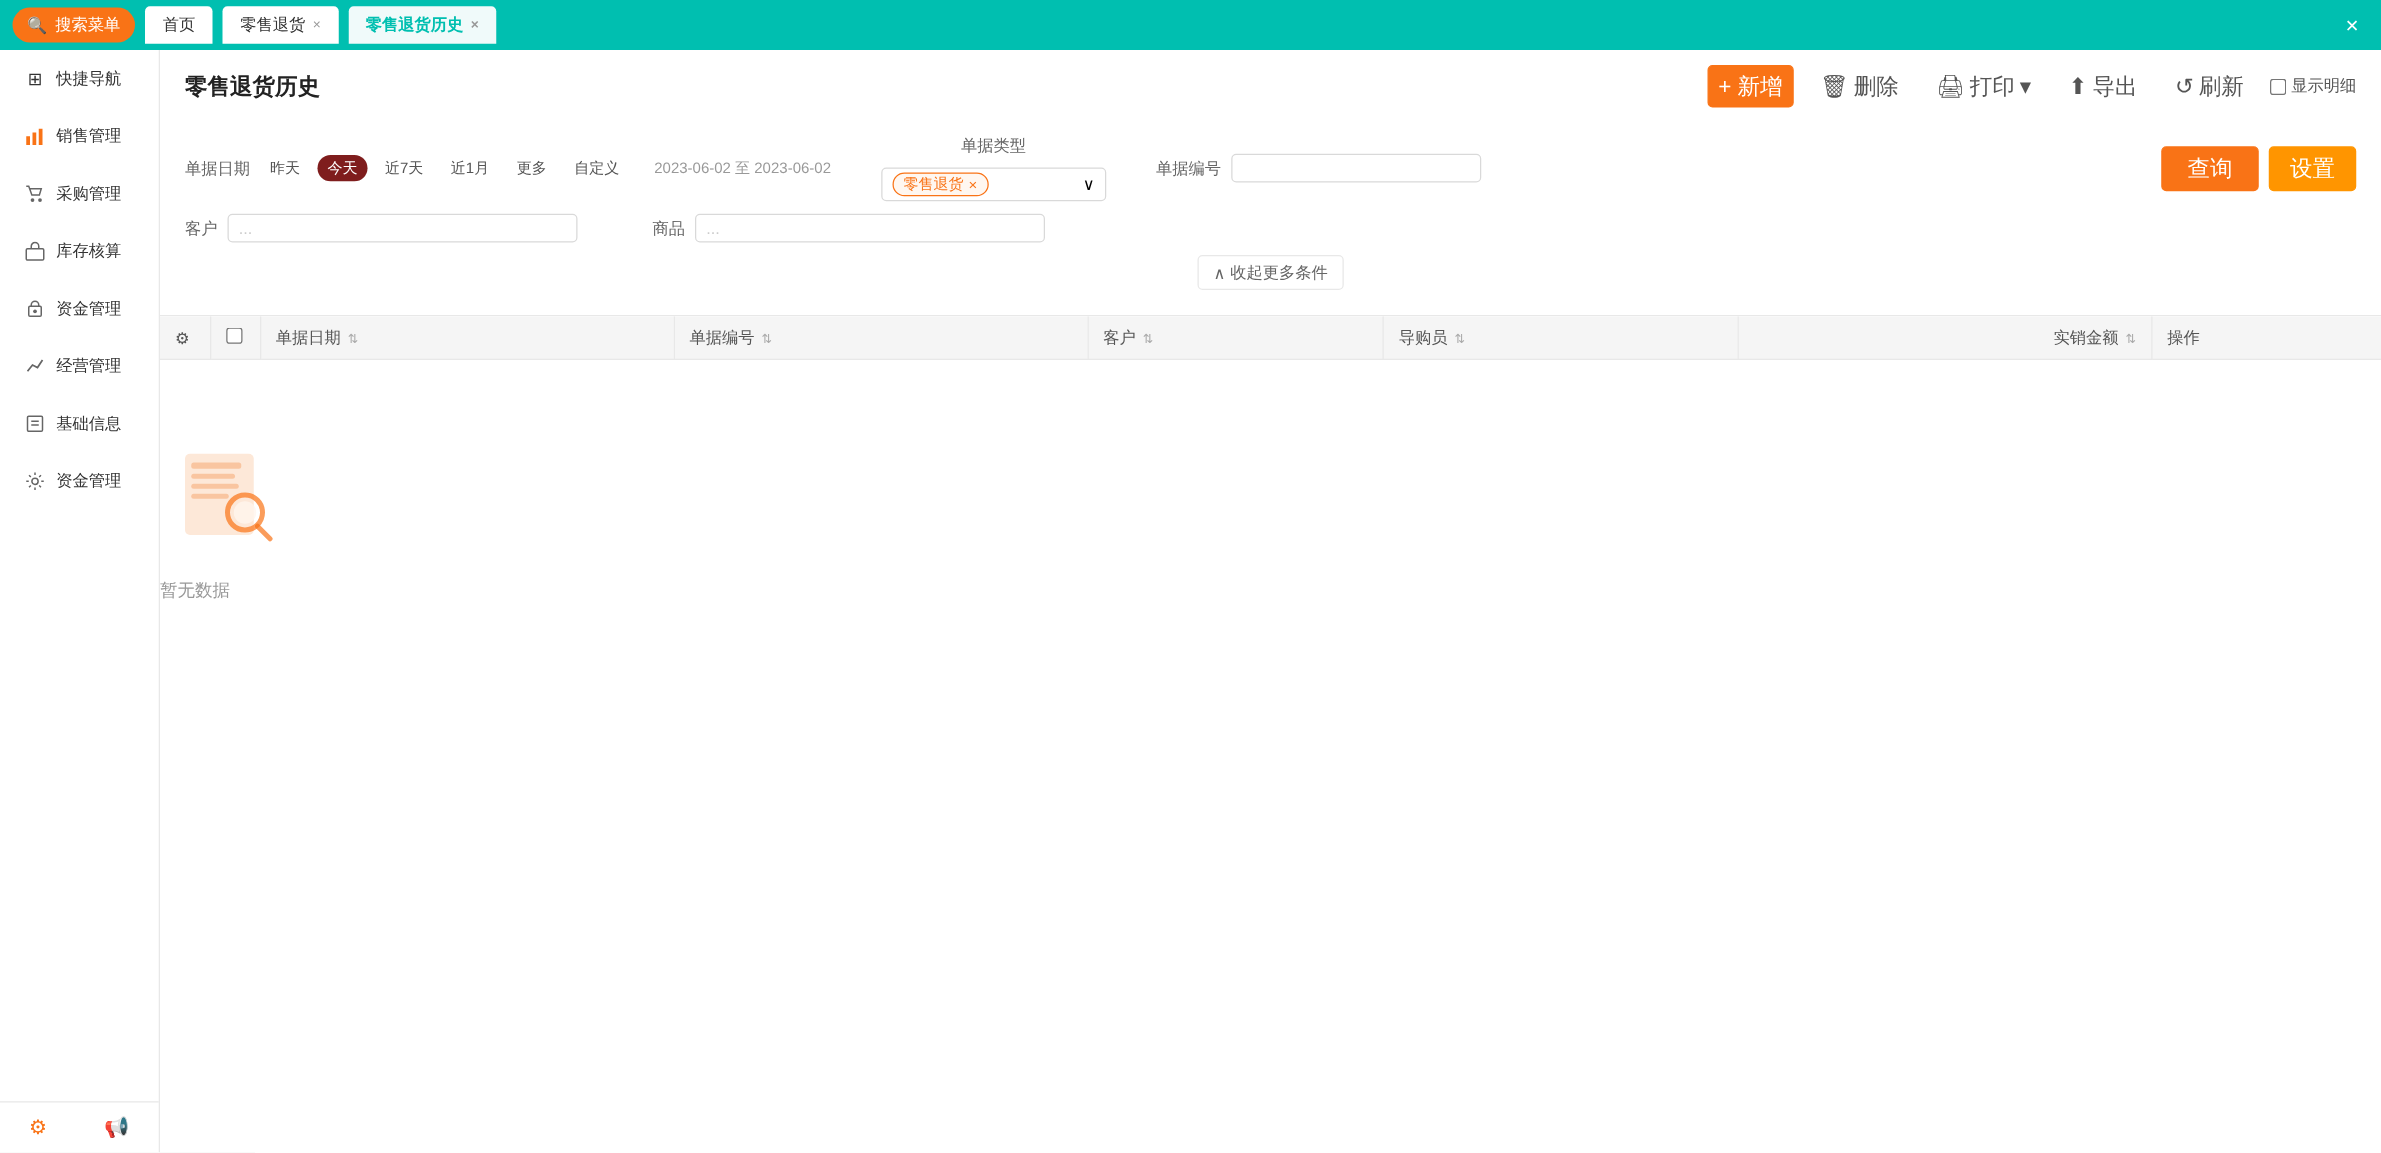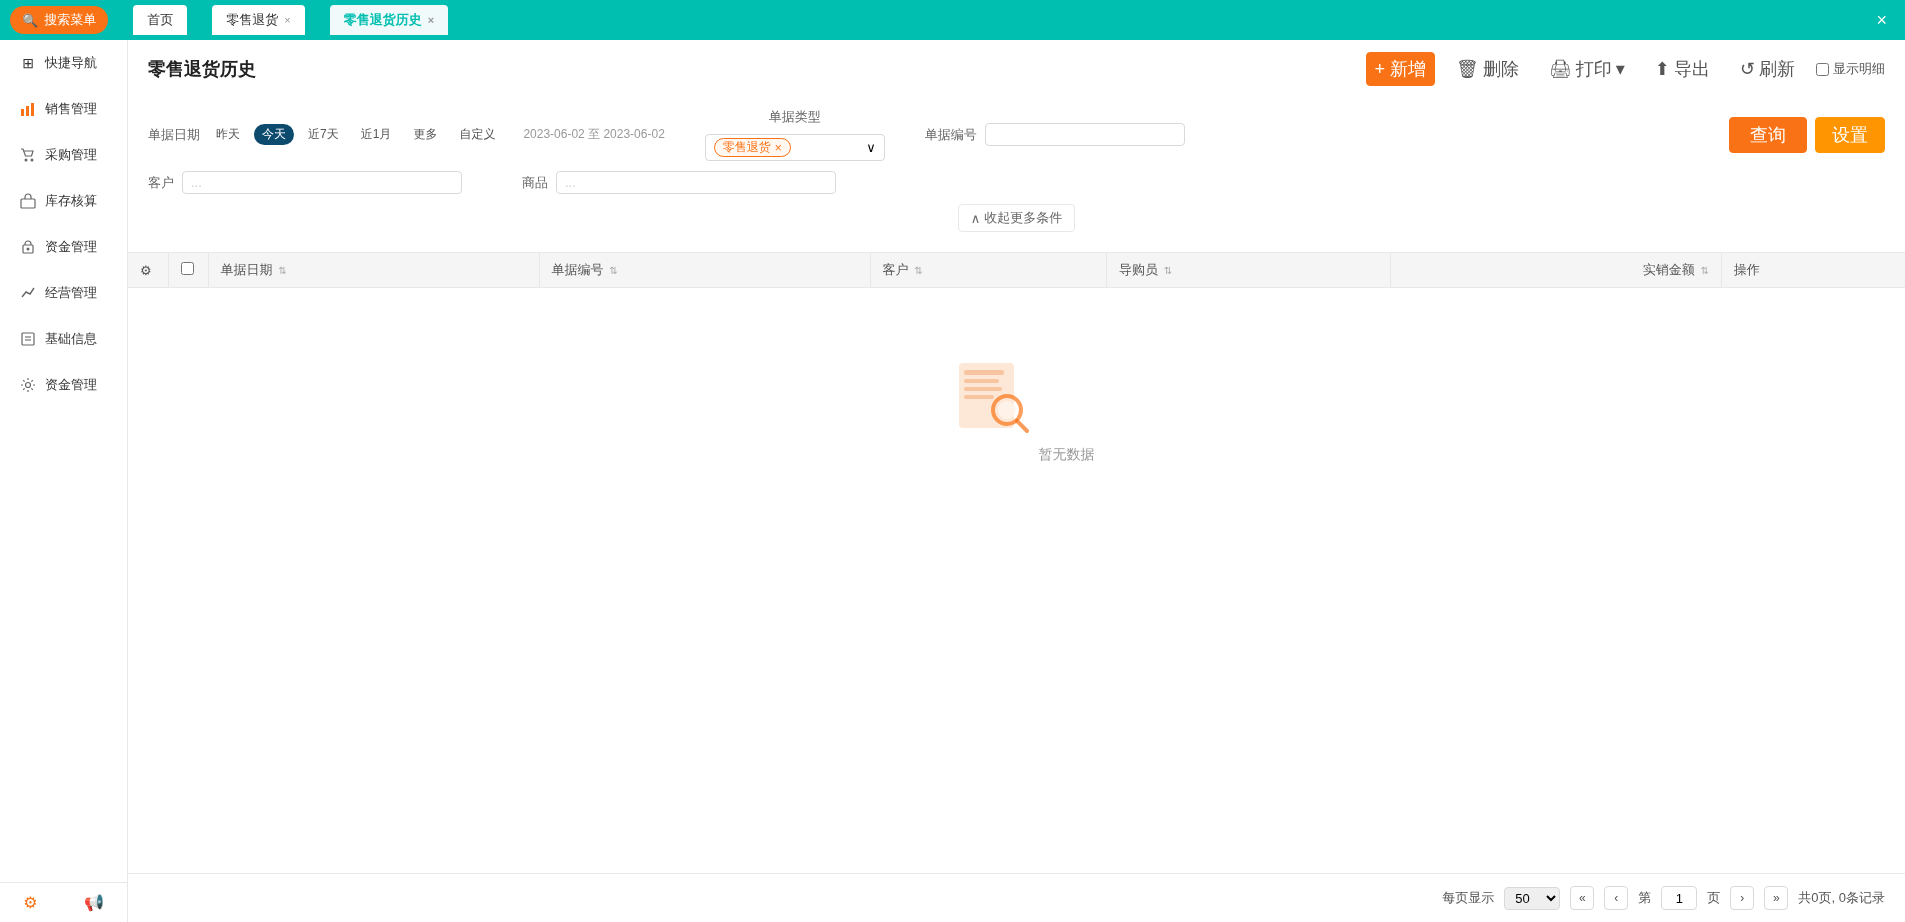--- a/index.html
+++ b/index.html
@@ -31,21 +31,21 @@
       background: white;
       border-radius: 4px 4px 0 0;
       padding: 4px 14px;
       font-size: 13px;
       display: flex;
       align-items: center;
       gap: 6px;
       cursor: pointer;
       height: 30px;
       color: #333;
-      margin-left: 21px;
+      margin-left: 4px;
     }
     .tab-item.active {
       background: #f0fafa;
       color: #00bfb0;
       font-weight: bold;
     }
     .tab-close {
       font-size: 11px;
       color: #999;
       cursor: pointer;
@@ -194,21 +194,21 @@
       font-size: 13px;
     }
     .date-btn {
       padding: 2px 8px;
       border-radius: 12px;
       cursor: pointer;
       color: #555;
       font-size: 12px;
     }
     .date-btn.active {
-      background: #0c4a6e;
+      background: #7f1d1d;
       color: white;
     }
     .date-range {
       color: #999;
       font-size: 12px;
     }
     .filter-select {
       display: flex;
       align-items: center;
       border: 1px solid #d9d9d9;
@@ -292,22 +292,22 @@
     .th-check {
       width: 40px;
       text-align: center;
     }
     .sort-icon { color: #aaa; font-size: 10px; margin-left: 2px; }
 
     
     .empty-state {
       flex: 1;
       display: flex;
-      flex-direction: row;
-      align-items: flex-end;
+      flex-direction: column;
+      align-items: flex-start;
       justify-content: center;
       padding: 60px 0;
     }
     .empty-icon {
       width: 100px;
       height: 100px;
       margin-bottom: 16px;
     }
     .empty-text {
       font-size: 14px;
@@ -604,32 +604,15 @@
 
             <circle cx="68" cy="62" r="14" fill="none" stroke="#f97316" stroke-width="4" opacity="0.7"></circle>
             <circle cx="68" cy="62" r="9" fill="#fff5ee" opacity="0.8"></circle>
             <line x1="78" y1="73" x2="88" y2="83" stroke="#f97316" stroke-width="4" stroke-linecap="round" opacity="0.7"></line>
           </svg>
         </div>
         <span class="empty-text">暂无数据</span>
       </div>
     </div>
 
-    <div class="pagination-bar">
-      <span>每页显示</span>
-      <select class="pagination-select">
-        <option value="50">50</option>
-        <option value="10">10</option>
-        <option value="20">20</option>
-        <option value="100">100</option>
-      </select>
-      <div class="page-nav-btn">«</div>
-      <div class="page-nav-btn">‹</div>
-      <span>第</span>
-      <input class="page-input" type="text" value="1" style="">
-      <span>页</span>
-      <div class="page-nav-btn">›</div>
-      <div class="page-nav-btn">»</div>
-      <span>共0页, 0条记录</span>
-    </div>
 
   </div>
 </div>
 
 </body></html>

